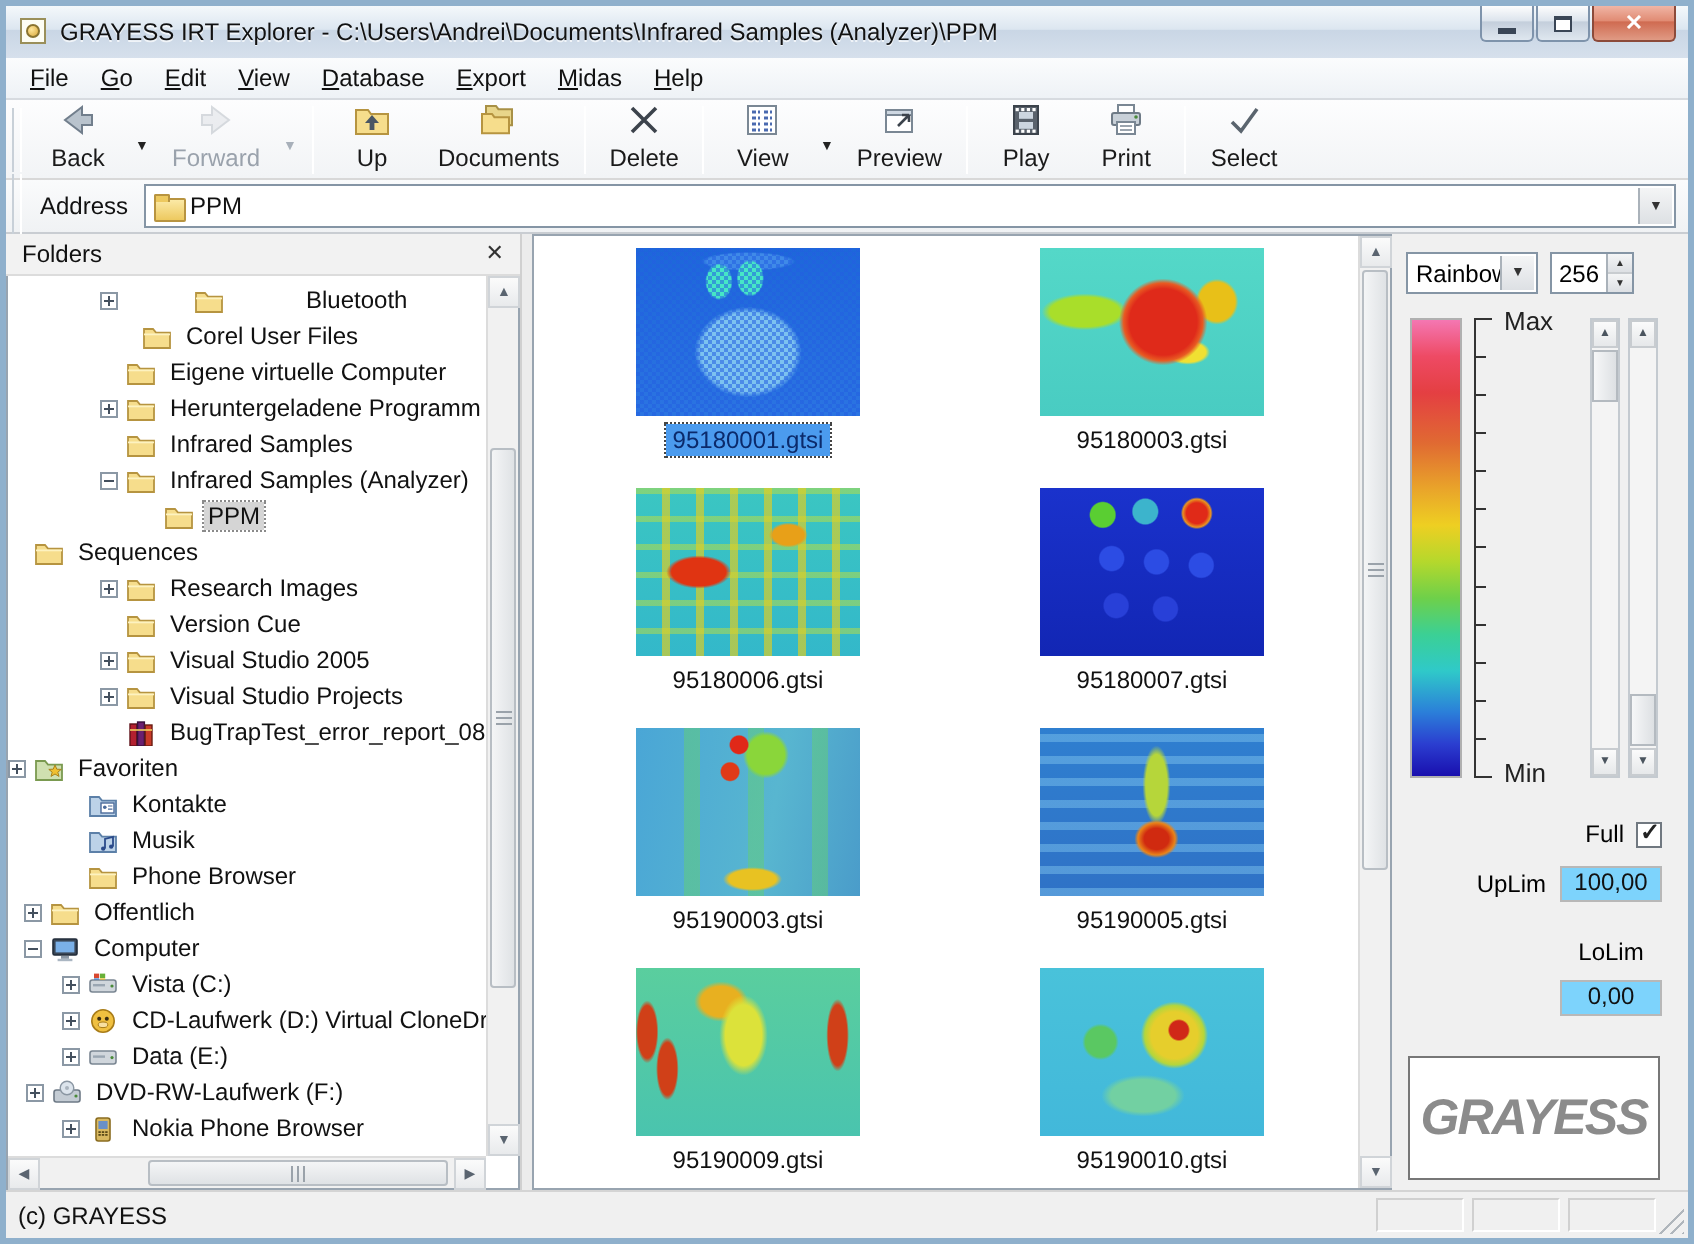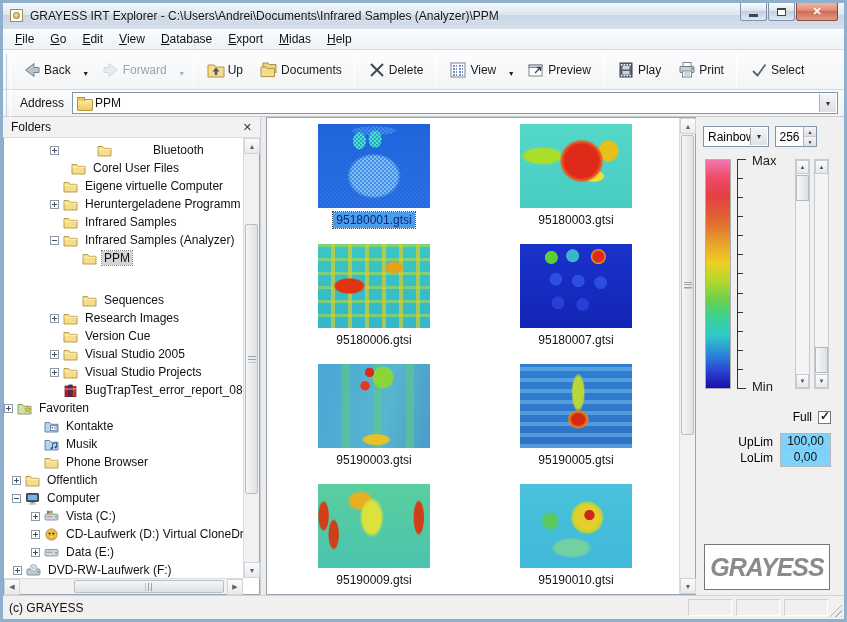--- a/index.html
+++ b/index.html
@@ -26,21 +26,21 @@
   .max-glyph{width:9px;height:8px;border:1px solid #3a4656;border-top:2px solid #3a4656;background:#fff;}
   
   .menubar{height:21px;flex:0 0 21px;display:flex;align-items:center;padding-left:4px;
     background:linear-gradient(#fbfcfd,#eef2f6);border-bottom:1px solid #d7dbe0;font-size:12px;}
   .menu-item{padding:2px 8px;color:#111;}
   .menu-item u{text-decoration:underline;}
   
   .toolbar{height:40px;flex:0 0 40px;display:flex;align-items:center;
     background:linear-gradient(#fdfdfe,#f2f4f6);border-bottom:1px solid #d8d8d8;padding-left:2px;}
   .rebar-grip{width:5px;height:32px;border-left:1px solid #c8d0d8;border-right:1px solid #fff;margin:0 3px 0 1px;}
-  .tb-btn{display:flex;flex-direction:row;align-items:center;justify-content:flex-end;
+  .tb-btn{display:flex;flex-direction:column;align-items:center;justify-content:flex-end;
     min-width:50px;height:37px;padding:2px 8px 2px;gap:2px;font-size:12px;color:#1a1a1a;border-radius:2px;}
   .tb-btn .ic{height:20px;display:flex;align-items:flex-end;}
   .tb-btn.disabled{color:#9aa2ac;}
   .tb-btn.disabled svg{opacity:.45;}
   .tb-drop{width:14px;height:37px;display:flex;align-items:center;justify-content:center;
     font-size:7px;color:#222;padding-top:8px;}
   .tb-drop.disabled{color:#a8b0ba;}
   .tb-sep{width:1px;height:34px;background:#d4d6d9;border-right:1px solid #fff;margin:0 4px;}
   
   .addressbar{height:27px;flex:0 0 27px;display:flex;align-items:center;
@@ -178,24 +178,24 @@
     font-size:6px;color:#4a545e;background:linear-gradient(#fbfbfb,#e6e8ea);border:1px solid #c8ccd0;}
   .vslider .up{top:0;} .vslider .dn{bottom:0;}
   .vslider .vthumb{position:absolute;left:0px;right:0px;height:26px;background:linear-gradient(90deg,#f6f7f8,#dde0e3);
     border:1px solid #b4bac0;}
   .slider-upper{left:99px;} .slider-lower{left:118px;}
   .slider-upper .vthumb{top:15px;} .slider-lower .vthumb{bottom:15px;}
   .full-row{position:absolute;top:293px;right:13px;display:flex;align-items:center;gap:6px;}
   .checkbox{width:13px;height:13px;border:1px solid #707880;background:#fff;position:relative;}
   .checkbox .mark{position:absolute;left:1px;top:-3px;font-size:12px;font-weight:bold;color:#222;}
   .limrow{position:absolute;right:13px;display:flex;align-items:center;gap:7px;}
-  .limrow.up{top:316px;} .limrow.lo{top:332px;}
+  .limrow.up{top:316px;} .limrow.lo{top:352px;flex-direction:column;}
   .limfield{width:51px;height:18px;background:#7dd3fc;border:1px solid #b8b8b8;
     display:flex;align-items:flex-start;justify-content:center;font-size:12px;color:#111;}
-  .logo-box{position:absolute;left:8px;bottom:5px;width:126px;height:46px;background:#fff;border:1px solid #777;
+  .logo-box{position:absolute;left:8px;bottom:5px;width:126px;height:62px;background:#fff;border:1px solid #777;
     display:flex;align-items:center;justify-content:center;}
   .logo-text{font-size:25px;font-weight:bold;font-style:italic;color:#8b8b8b;letter-spacing:-1px;}
   
   .statusbar{height:24px;flex:0 0 24px;background:#f0f0f0;border-top:1px solid #d4d4d4;
     display:flex;align-items:center;position:relative;font-size:12px;color:#111;}
   .status-text{margin-left:6px;}
   .status-cells{position:absolute;right:16px;top:3px;display:flex;gap:4px;}
   .status-cell{width:44px;height:17px;border:1px solid;border-color:#d0d0d0 #fff #fff #d0d0d0;}
   .resize-grip{position:absolute;right:2px;bottom:2px;width:13px;height:13px;
     background:linear-gradient(315deg,#b0b6bc 1px,transparent 1px,transparent 4px,#b0b6bc 4px,#b0b6bc 5px,
@@ -448,21 +448,21 @@
             <div class="tree-row sel" style="padding-left: 65px;">
               <span class="exp-spacer"></span>
               <span class="tree-ic">
                 <svg width="15" height="13" viewBox="0 0 15 13">
                   <path d="M1 2.5 h4.5 L7 4.3 H14 V12 H1 Z" fill="#f6dd8c" stroke="#b69440" stroke-width="0.9"></path>
                   <path d="M1 5.2 H14" stroke="#fdf2c0" stroke-width="0.9"></path>
                 </svg>
               </span>
               <span class="tree-label">PPM</span>
             </div>
-            <div class="tree-row" style="padding-left: 65px; margin-top: 24px;">
+            <div class="tree-row" style="">
               <span class="exp-spacer"></span>
               <span class="tree-ic">
                 <svg width="15" height="13" viewBox="0 0 15 13">
                   <path d="M1 2.5 h4.5 L7 4.3 H14 V12 H1 Z" fill="#f6dd8c" stroke="#b69440" stroke-width="0.9"></path>
                   <path d="M1 5.2 H14" stroke="#fdf2c0" stroke-width="0.9"></path>
                 </svg>
               </span>
               <span class="tree-label">Sequences</span>
             </div>
             <div class="tree-row" style="padding-left: 46px;">

